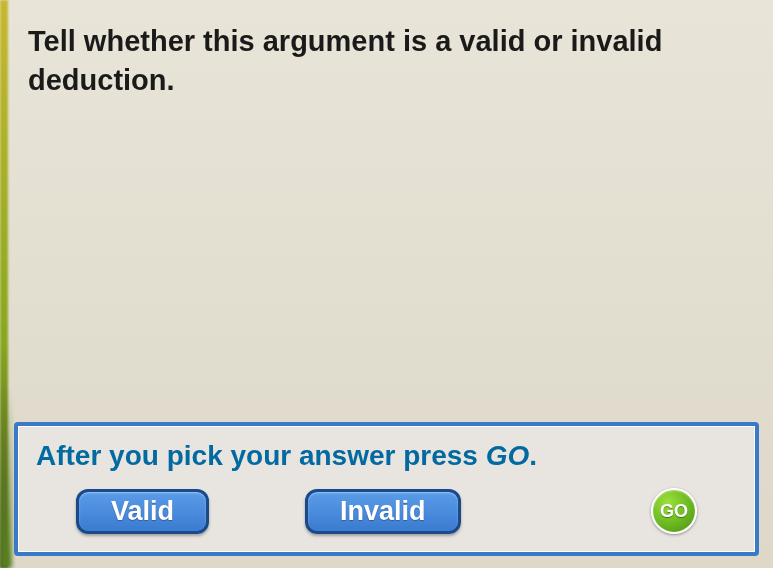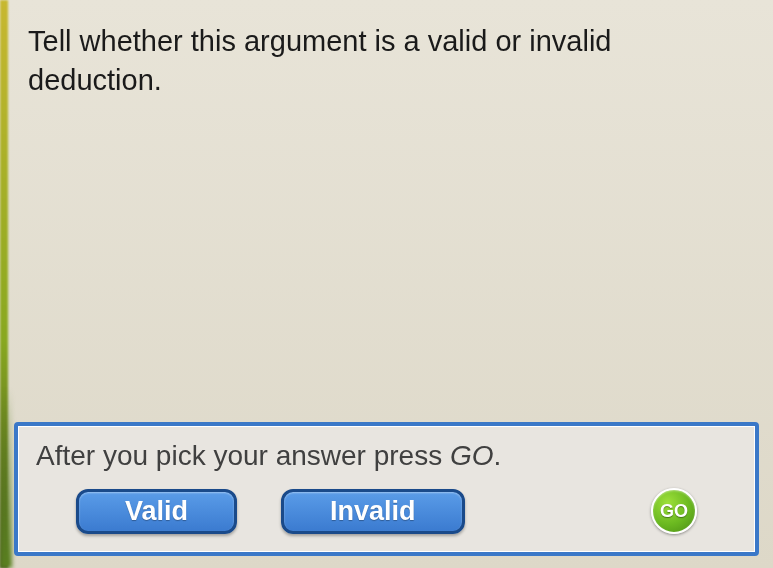--- a/index.html
+++ b/index.html
@@ -10,21 +10,21 @@
       font-family: "Comic Sans MS", "Chalkboard", cursive, sans-serif;
       position: relative;
       overflow: hidden;
     }
     .content-area {
       padding: 22px 28px 0 28px;
       color: #1a1a1a;
     }
     .prompt {
       font-size: 29px;
-      font-weight: normal;
+      font-weight: bold;
       line-height: 1.35;
       margin-bottom: 38px;
     }
     .argument {
       font-size: 29px;
       font-weight: bold;
       line-height: 1.45;
       padding-left: 22px;
       padding-right: 16px;
     }
@@ -40,48 +40,48 @@
       right: 14px;
       bottom: 12px;
       border: 4px solid #3a78c8;
       border-radius: 4px;
       background: #e8e5e0;
       padding: 14px 18px 18px 18px;
       box-shadow: inset 0 0 0 1px #fff;
     }
     .instruction {
       font-size: 28px;
-      font-weight: normal;
-      color: #404040;
+      font-weight: bold;
+      color: #0369a1;
       margin-bottom: 16px;
     }
     .instruction .go-word {
       font-style: italic;
     }
     .button-row {
       display: flex;
       align-items: center;
       gap: 0;
       padding: 0 40px;
     }
     .choice-btn {
       background: linear-gradient(to bottom, #5a9ce8 0%, #3b7bd0 100%);
       border: 3px solid #1a4a8a;
       border-radius: 12px;
       color: #fff;
       font-family: "Comic Sans MS", cursive, sans-serif;
       font-size: 27px;
       font-weight: bold;
-      padding: 4px 46px;
+      padding: 4px 32px;
       cursor: pointer;
       box-shadow: inset 0 1px 2px rgba(255,255,255,0.4), 0 2px 3px rgba(0,0,0,0.3);
       text-shadow: 0 1px 1px rgba(0,0,0,0.3);
     }
     .choice-btn.invalid {
-      margin-left: 44px;
+      margin-left: 96px;
     }
     .go-btn {
       margin-left: auto;
       width: 46px;
       height: 46px;
       border-radius: 50%;
       background: radial-gradient(circle at 35% 30%, #9de03a 0%, #6ab820 55%, #4a8a15 100%);
       border: 2px solid #fff;
       box-shadow: 0 1px 3px rgba(0,0,0,0.4), inset 0 1px 2px rgba(255,255,255,0.4);
       color: #fff;

